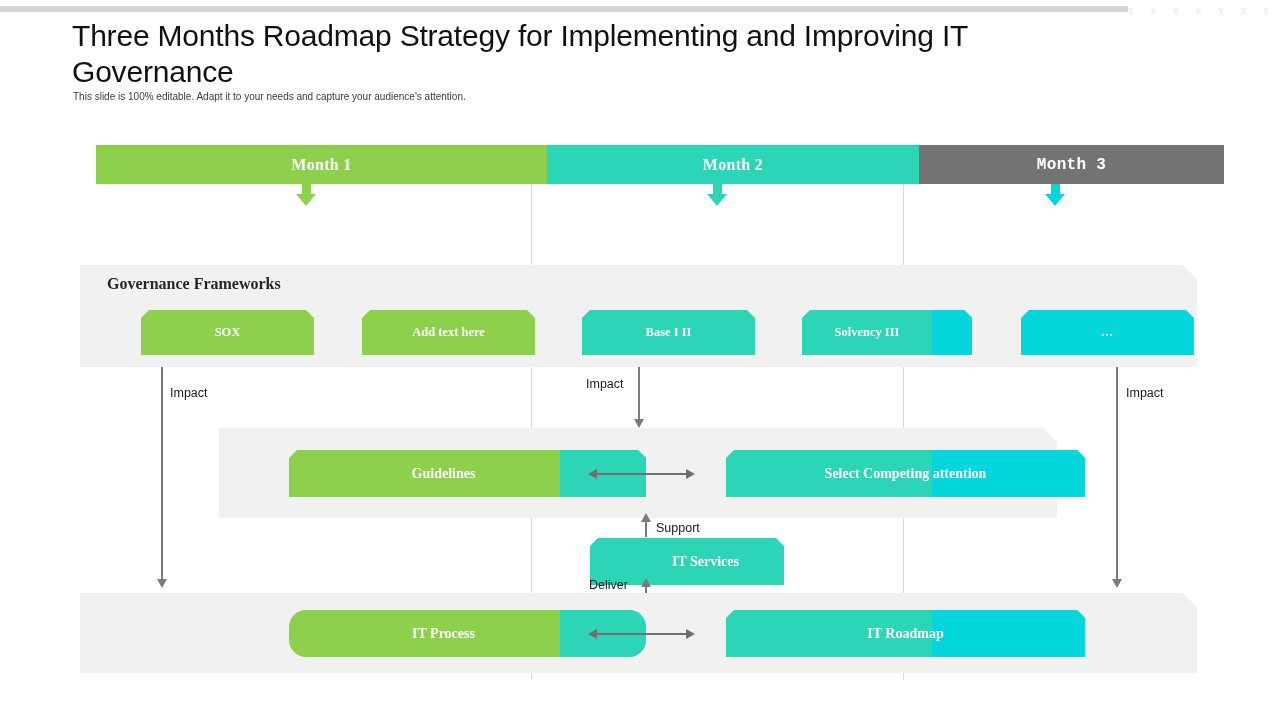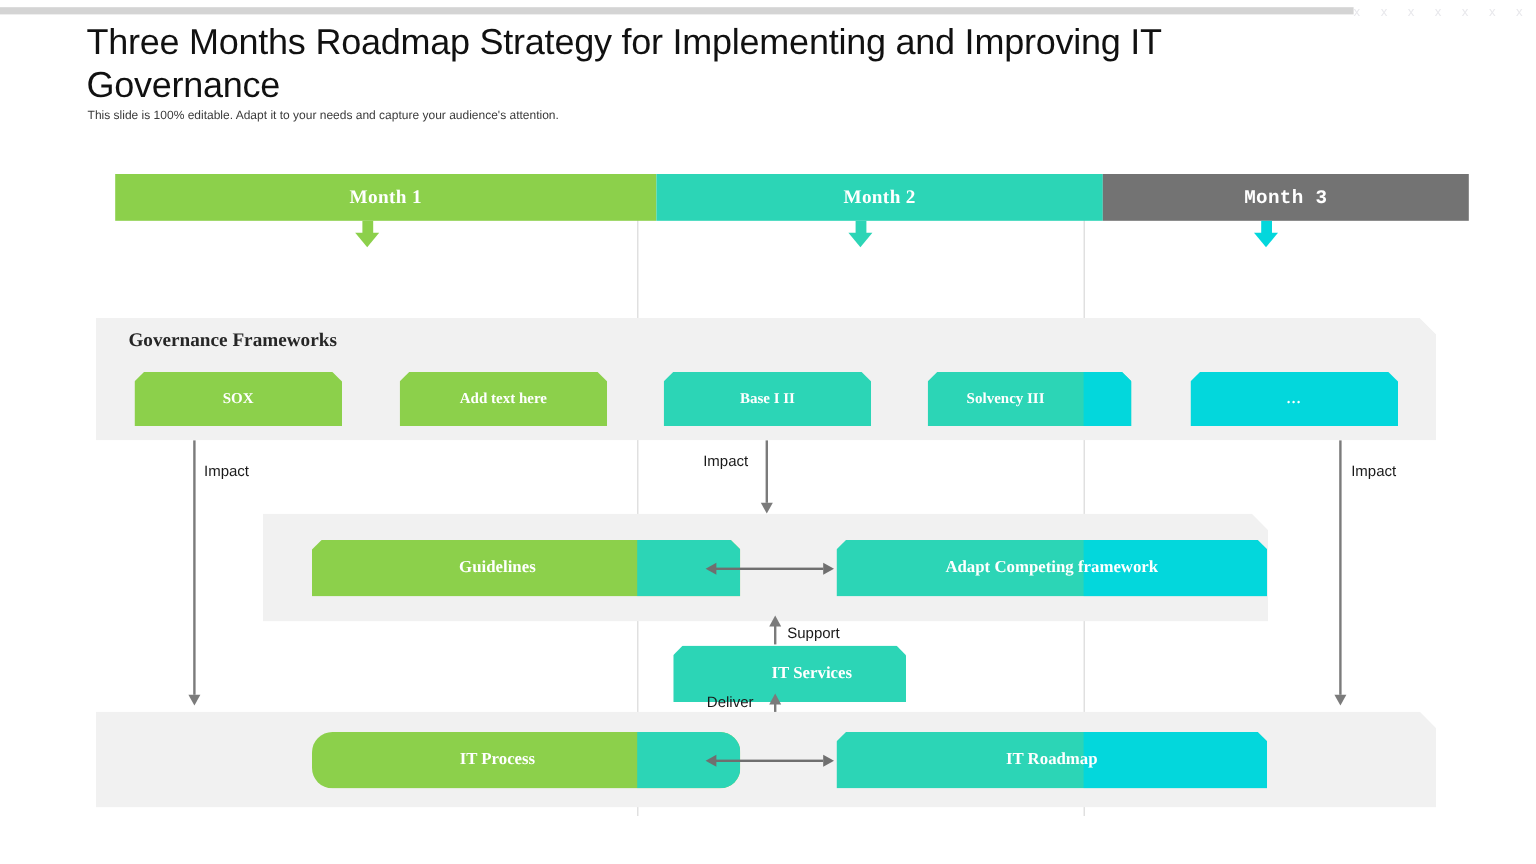--- a/index.html
+++ b/index.html
@@ -70,20 +70,21 @@
   }
 
   
   .tag{
     position:absolute;height:45px;
     display:flex;align-items:center;justify-content:center;
     color:#ffffff;font-weight:bold;font-size:12.5px;
     font-family:"Liberation Serif", serif;
     clip-path:polygon(8px 0, calc(100% - 8px) 0, 100% 8px, 100% 100%, 0 100%, 0 8px);
     overflow:hidden;
+    margin-left:29px;
   }
   .tag .seg{position:absolute;top:0;bottom:0;}
   .tag .lbl{position:relative;z-index:2;white-space:nowrap;}
 
   .bigtag{height:47px;font-size:14px;padding-left:37px;}
 
   
   .vline{position:absolute;width:1.6px;background:#7b7b7b;}
   .hline{position:absolute;height:1.6px;background:#6f6f6f;}
   .arrowhead{position:absolute;width:0;height:0;}
@@ -174,21 +175,21 @@
 
   <div class="panel panel-clip" style="left:219px;top:428px;width:838px;height:90px;"></div>
 
   <div class="tag bigtag" style="left:260px;top:450px;width:320px;background:#8CD04B;">
     <span class="seg" style="left:271px;right:0;background:#2CD5B6;"></span>
     <span class="lbl" style="position:absolute;left:0;right:48px;text-align:center;">Guidelines</span>
   </div>
 
   <div class="tag bigtag" style="left:697px;top:450px;width:322px;background:#2CD5B6;">
     <span class="seg" style="left:206px;right:0;background:#03D7DC;"></span>
-    <span class="lbl" style="position:absolute;left:0;right:0;text-align:center;">Adapt Competing framework</span>
+    <span class="lbl" style="position:absolute;left:0;right:0;text-align:center;">Select Competing attention</span>
   </div>
 
   <div class="hline" style="left:596px;top:473px;width:90px;"></div>
   <div class="arrowhead ah-left" style="left:588px;top:469px;"></div>
   <div class="arrowhead ah-right" style="left:686px;top:469px;"></div>
 
   <div class="vline" style="left:645px;top:521px;height:16px;"></div>
   <div class="arrowhead ah-up" style="left:641px;top:513px;"></div>
   <div class="conn-label" style="left:656px;top:521px;">Support</div>
 

